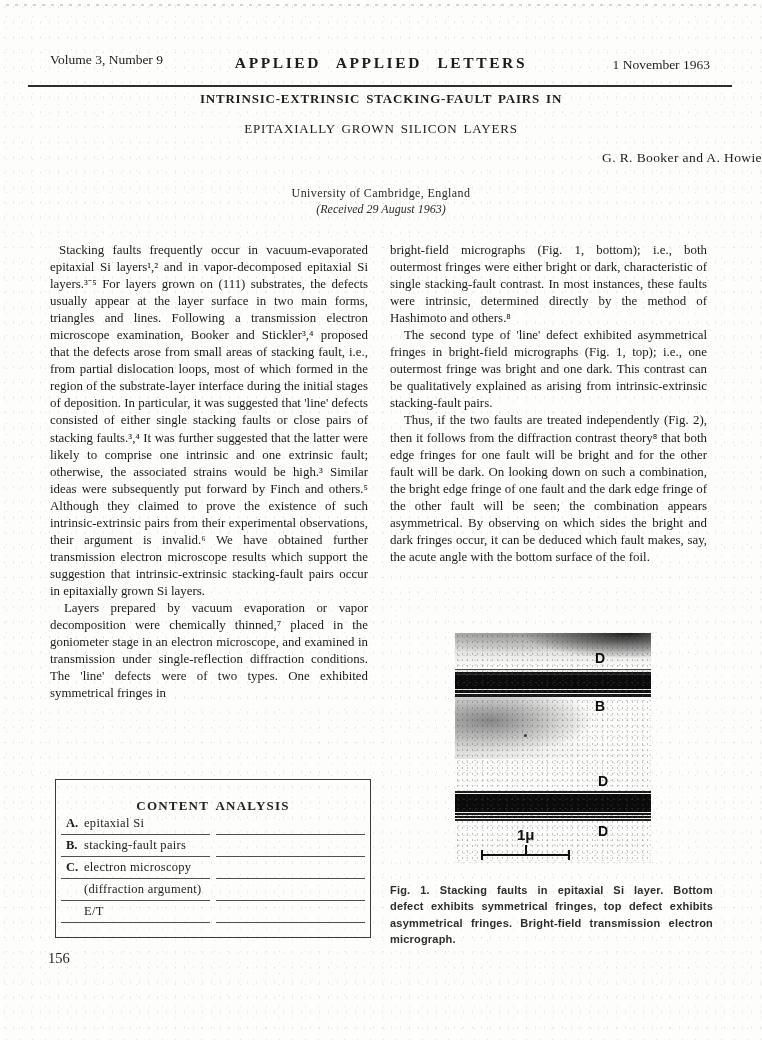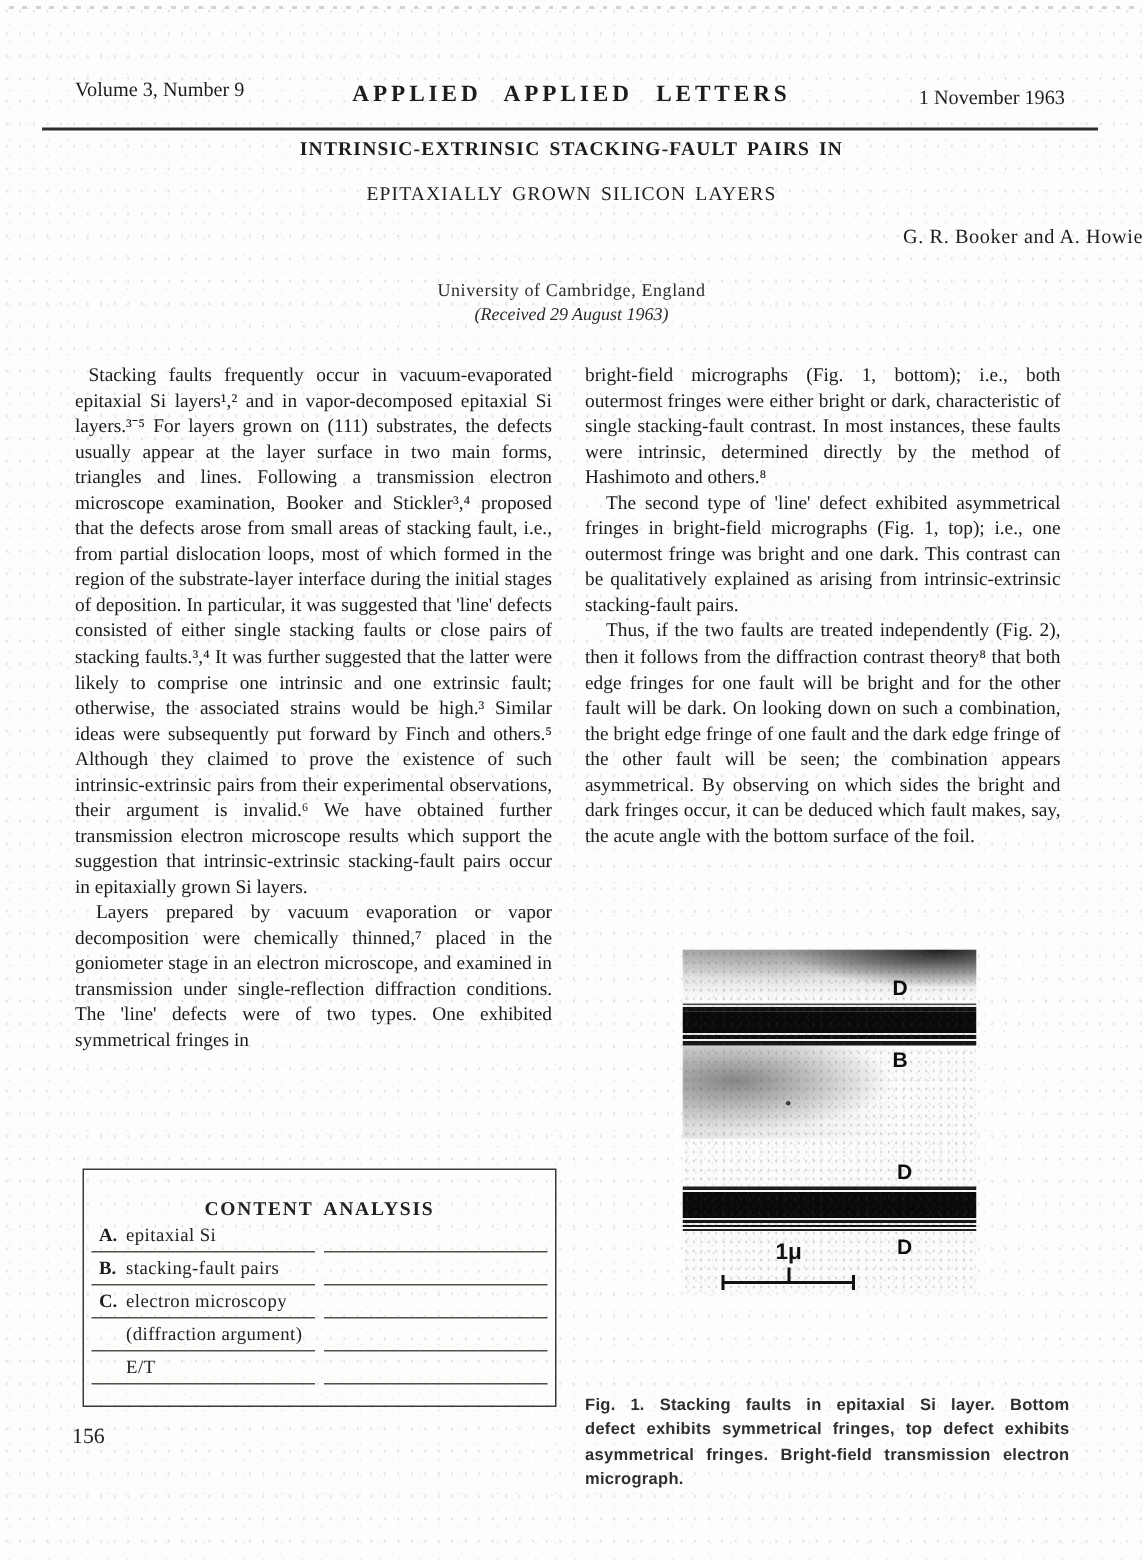--- a/index.html
+++ b/index.html
@@ -71,21 +71,21 @@
   .lblD2{left:143px; top:141px;} .lblD3{left:143px; top:191px;}
   .scale-text{position:absolute; left:62px; top:193px; font-family:"Liberation Sans", sans-serif;
     font-weight:bold; font-size:15px; color:#111;}
   .scale-tick-mid{position:absolute; left:70px; top:212px; width:2px; height:9px; background:#111;}
   .scale-bar{position:absolute; left:27px; top:221px; width:88px; height:2px; background:#111;}
   .scale-end-l{position:absolute; left:26px; top:217px; width:2px; height:10px; background:#111;}
   .scale-end-r{position:absolute; left:113px; top:217px; width:2px; height:10px; background:#111;}
   
   .caption{left:390px; top:882px; width:323px; font-family:"Liberation Sans", sans-serif;
     font-weight:bold; font-size:11px; line-height:16.4px; color:#2e2e2e;
-    letter-spacing:.2px; word-spacing:2px; text-align:justify;margin-top:47px;}
+    letter-spacing:.2px; word-spacing:2px; text-align:justify;}
   
   .cbox{left:55px; top:739px; width:314px; height:157px; border:1.6px solid #3c3a38;margin-top:40px;}
   .cbox-title{position:absolute; left:0; top:18px; width:100%; text-align:center;
     font-weight:bold; font-size:13px; letter-spacing:1.2px; word-spacing:3px; color:#222;}
   .crow-letter{position:absolute; left:10px; font-weight:bold; font-size:12.5px; color:#1d1d1d;}
   .crow-text{position:absolute; left:28px; font-size:12.5px; color:#222; letter-spacing:.3px;}
   .cline{position:absolute; height:1.3px; background:#52504d;}
   .cline-l{left:5px; width:149px;}
   .cline-r{left:160px; width:149px;}
   .pagenum{left:48px; top:950px; font-size:14.5px; color:#222;}

